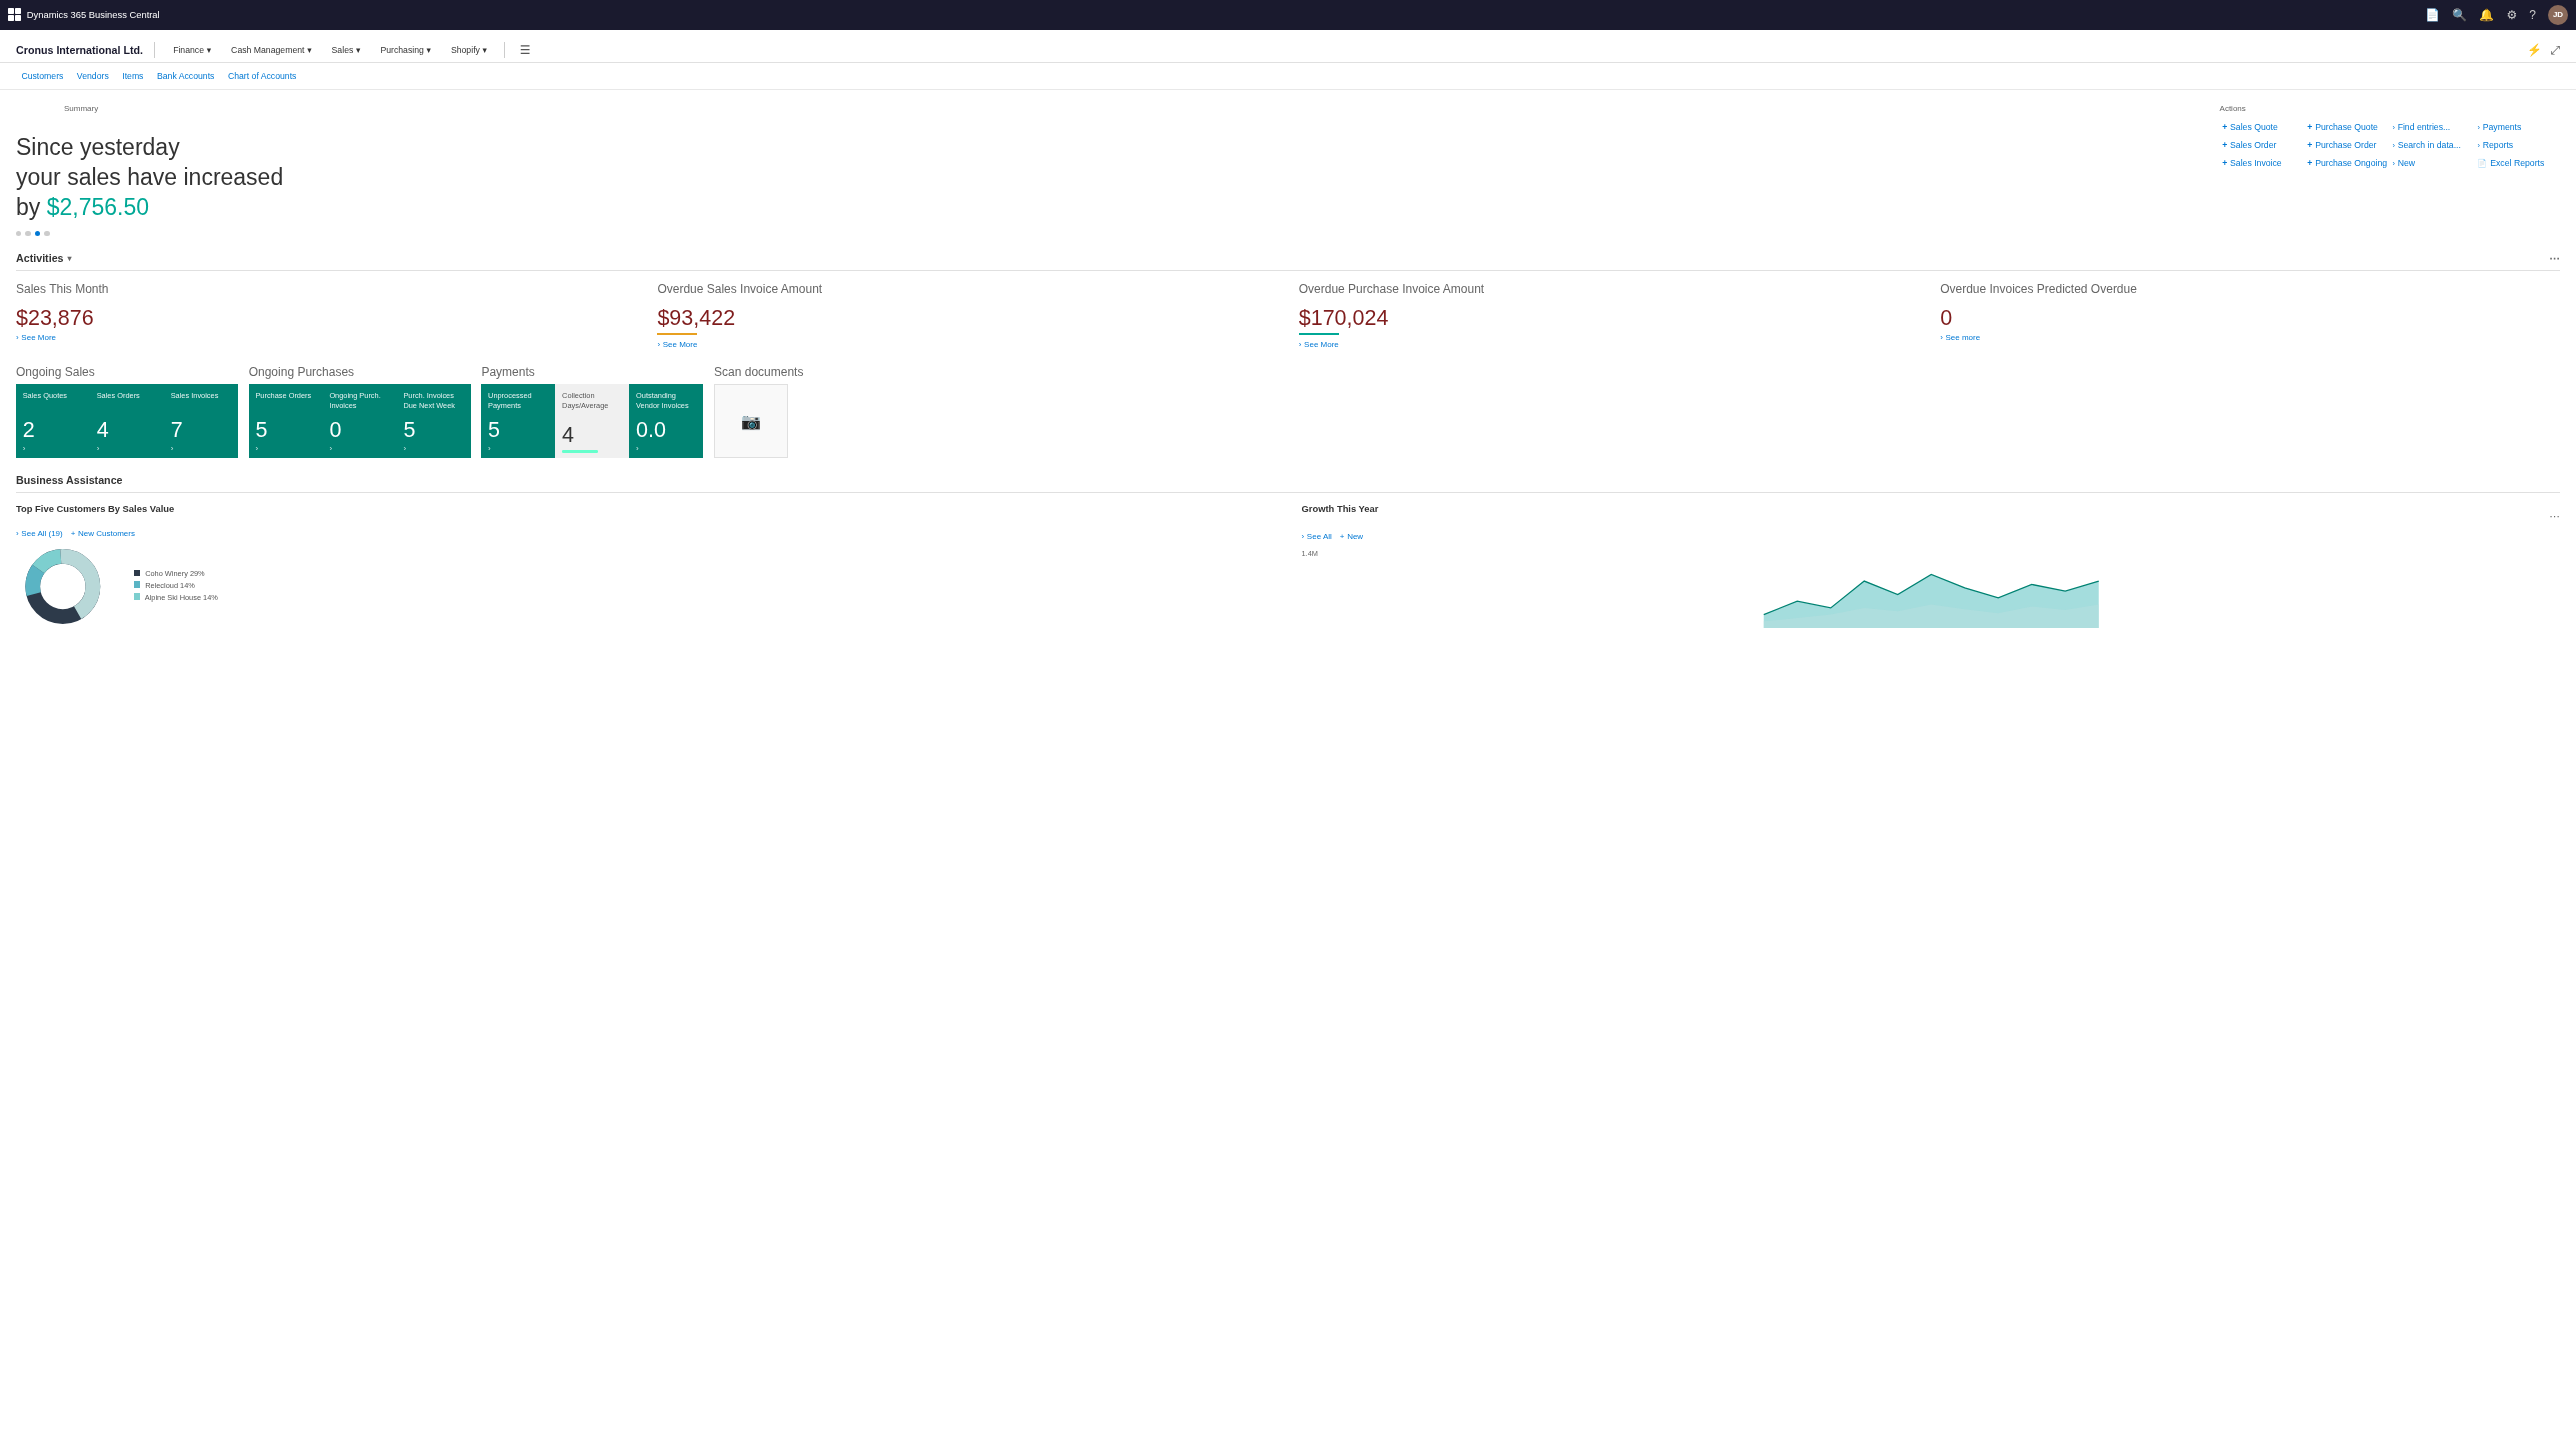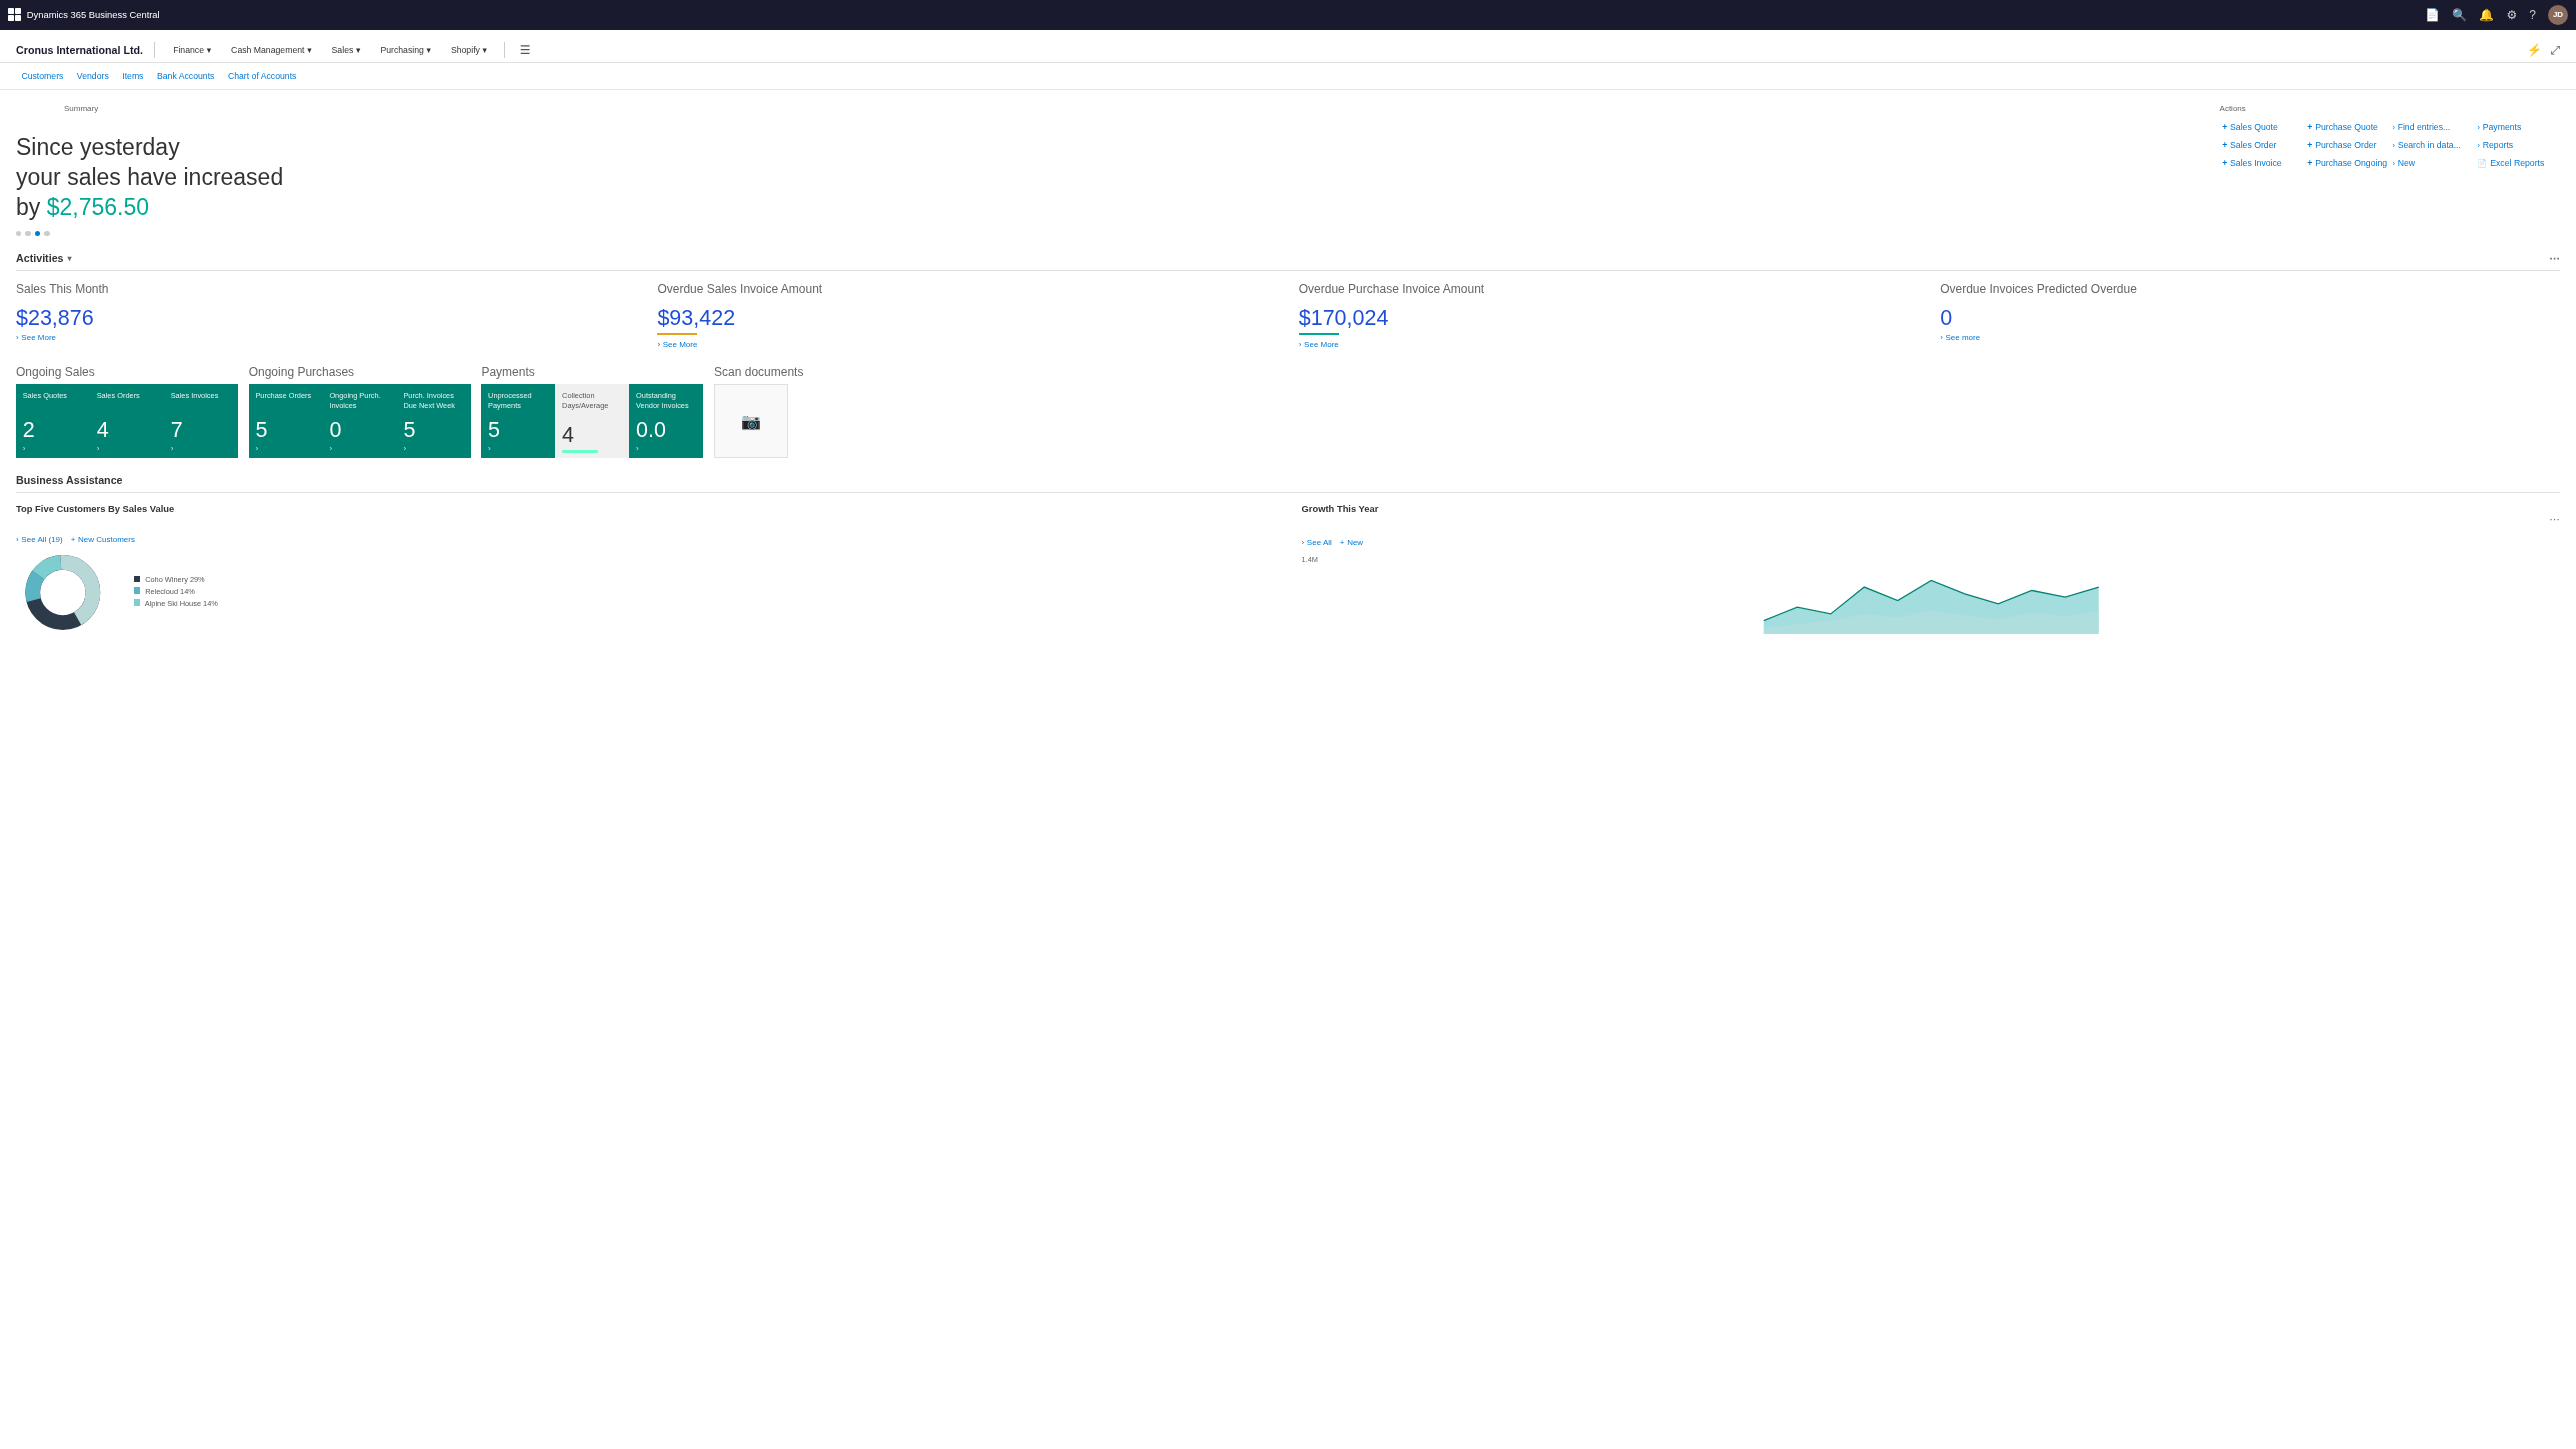--- a/index.html
+++ b/index.html
@@ -141,21 +141,21 @@
     .activities-grid {
       display: flex; gap: 21.5px; align-items: flex-start;
     }
     .activity-item {
       flex: 1;
     }
     .activity-label {
       font-size: 12px; color: #666; margin-bottom: 2.7px; line-height: 1.3;
     }
     .activity-value {
-      font-size: 21.5px; font-weight: 300; color: #1d4ed8; margin-bottom: 2.7px; margin-top: 8px;
+      font-size: 21.5px; font-weight: 300; color: #7f1d1d; margin-bottom: 2.7px; margin-top: 8px;
     }
     .activity-underline-orange {
       height: 1.3px; background: #e8a020; width: 40px; margin-bottom: 5.4px;
     }
     .activity-underline-green {
       height: 1.3px; background: #00a896; width: 40px; margin-bottom: 5.4px;
     }
     .activity-see-more {
       font-size: 8px; color: #0078d4; cursor: pointer;
       display: flex; align-items: center; gap: 2.7px;
@@ -217,21 +217,21 @@
     
     .business-assistance {
       margin-top: 8px;
     }
     .ba-row {
       display: flex; gap: 27px;
     }
     .ba-left { flex: 1; }
     .ba-right { flex: 1; }
     .ba-section-title {
-      font-size: 9.4px; font-weight: 600; color: #333; margin-bottom: 21px;
+      font-size: 9.4px; font-weight: 600; color: #333; margin-bottom: 15px;
     }
     .ba-subtitle-row {
       display: flex; align-items: center; gap: 8px; margin-bottom: 8px;
     }
     .ba-link {
       font-size: 8px; color: #0078d4; cursor: pointer;
       display: flex; align-items: center; gap: 2.7px;
     }
     .donut-area {
       display: flex; align-items: center; gap: 10.7px; height: 81px;

